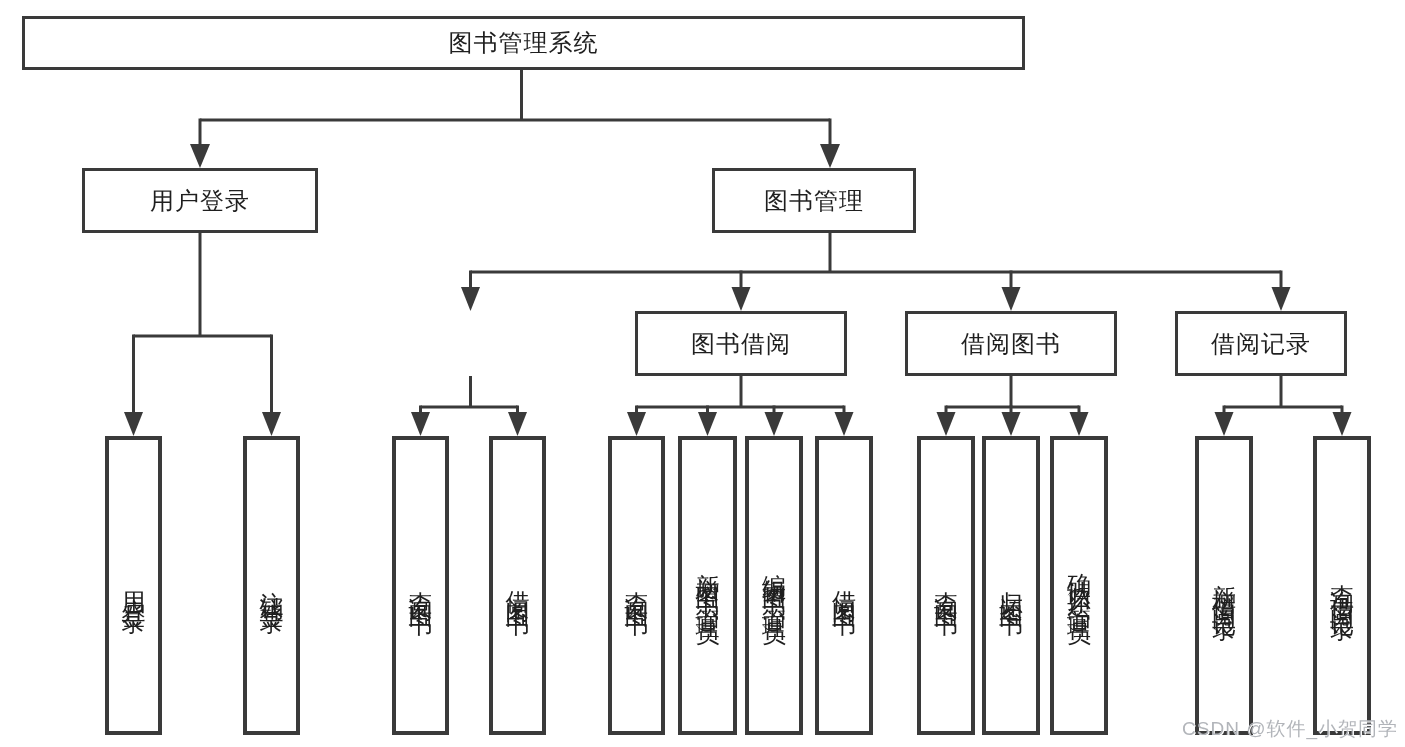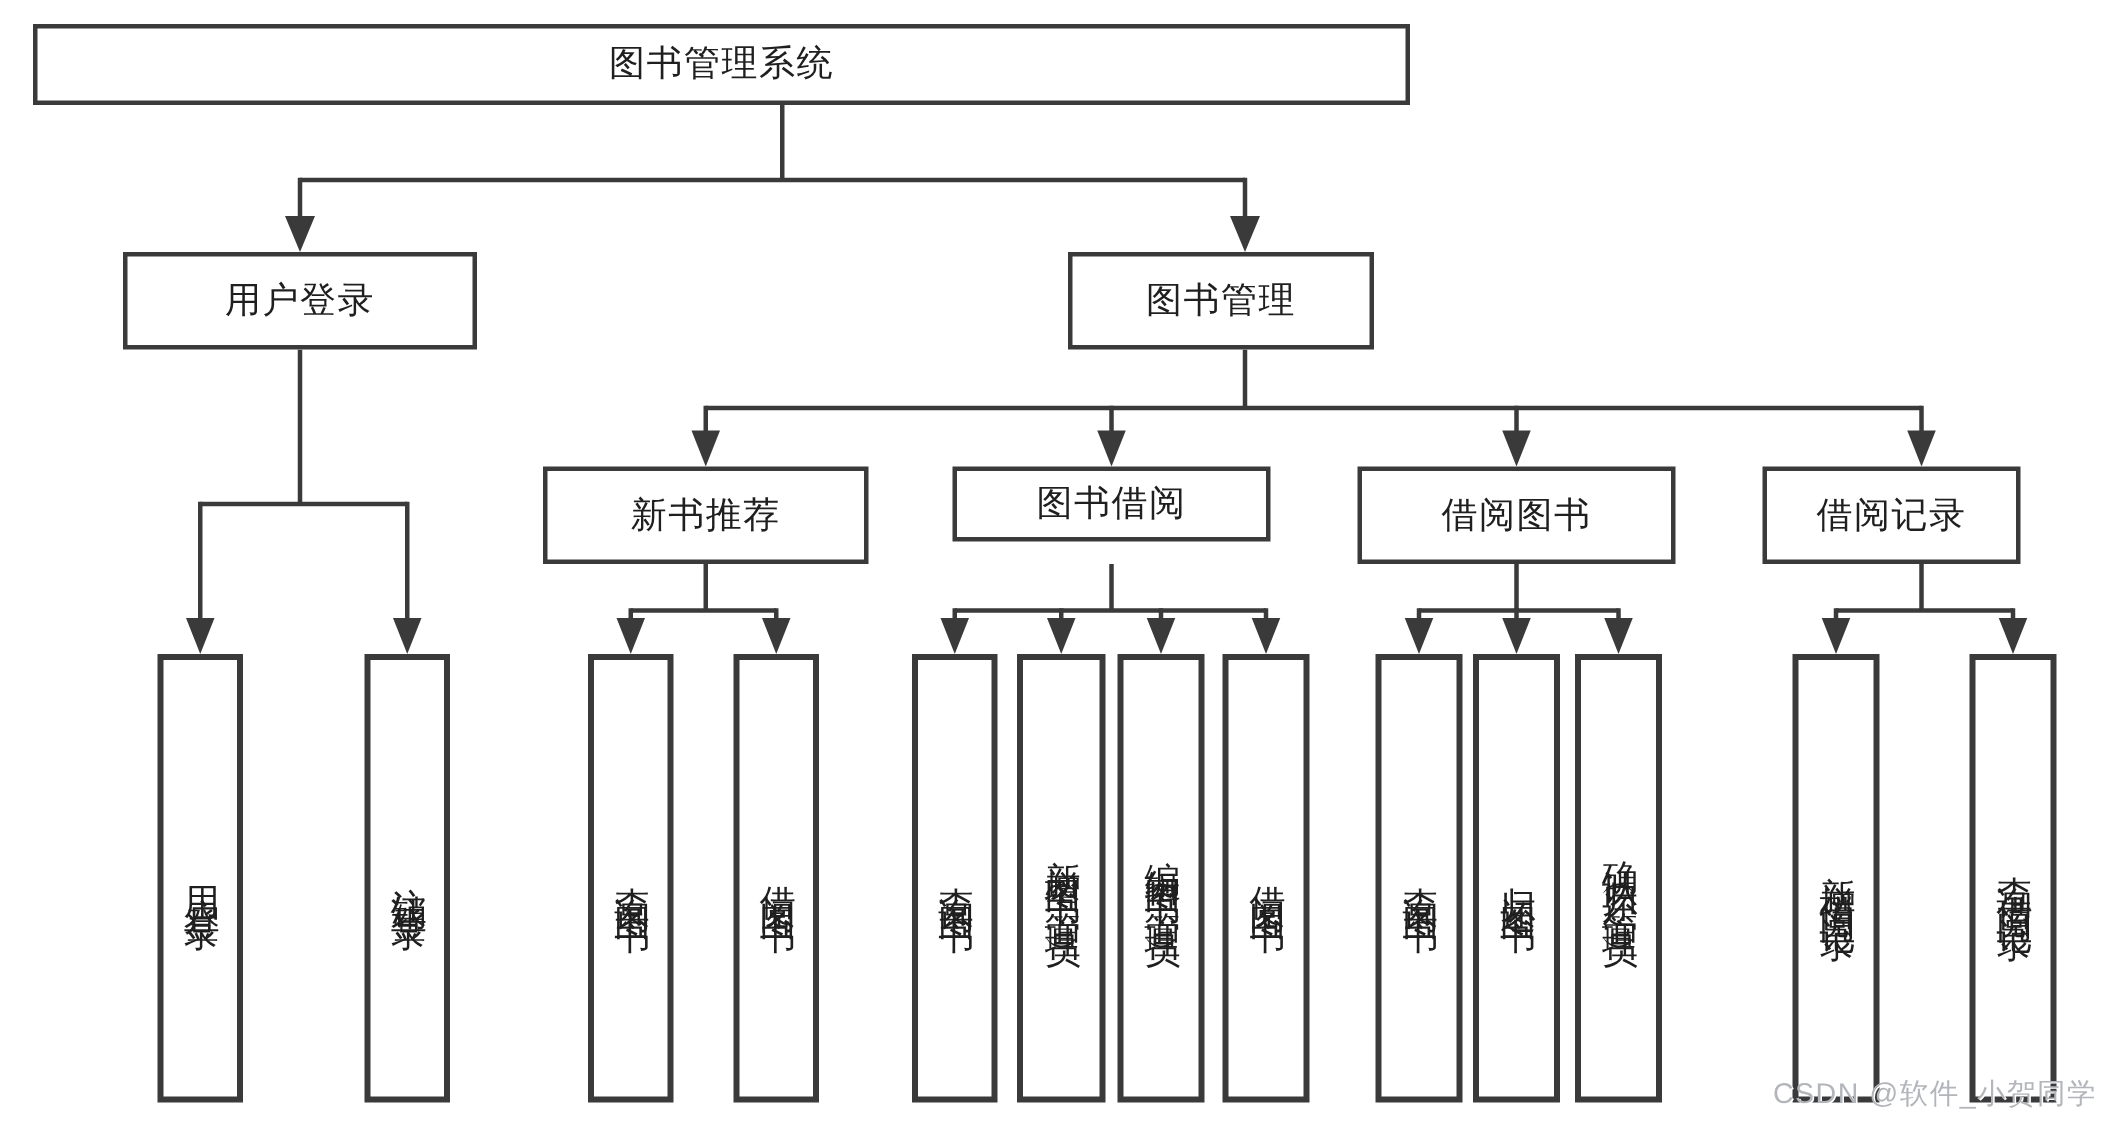--- a/index.html
+++ b/index.html
@@ -116,27 +116,26 @@
     <polygon points="1069.5,412 1088.5,412 1079,436" stroke="none"></polygon>
 
     <line x1="1281" y1="376" x2="1281" y2="407"></line>
     <line x1="1224" y1="407" x2="1342" y2="407"></line>
     <line x1="1224" y1="405.5" x2="1224" y2="414"></line>
     <polygon points="1214.5,412 1233.5,412 1224,436" stroke="none"></polygon>
     <line x1="1342" y1="405.5" x2="1342" y2="414"></line>
     <polygon points="1332.5,412 1351.5,412 1342,436" stroke="none"></polygon>
   </svg>
 
-  <div class="node" style="left:22px; top:16px; width:918px; height:54px;">图书管理系统</div>
+  <div class="node" style="left:22px; top:16px; width:1003px; height:54px;">图书管理系统</div>
 
   <div class="node" style="left:82px; top:168px; width:236px; height:65px;">用户登录</div>
   <div class="node" style="left:712px; top:168px; width:204px; height:65px;">图书管理</div>
 
-  <div class="node" style="left:362px; top:311px; width:217px; height:65px;">新书推荐</div>
-  <div class="node" style="left:635px; top:311px; width:212px; height:50px;">图书借阅</div>
+  <div class="node" style="left:635px; top:311px; width:212px; height:65px;">图书借阅</div>
   <div class="node" style="left:905px; top:311px; width:212px; height:65px;">借阅图书</div>
   <div class="node" style="left:1175px; top:311px; width:172px; height:65px;">借阅记录</div>
 
   <div class="node leaf" style="left:105px; top:436px; width:57px; height:299px;">
     <span class="vtext">用户登录</span>
   </div>
   <div class="node leaf" style="left:243px; top:436px; width:57px; height:299px;">
     <span class="vtext">注销登录</span>
   </div>
 

